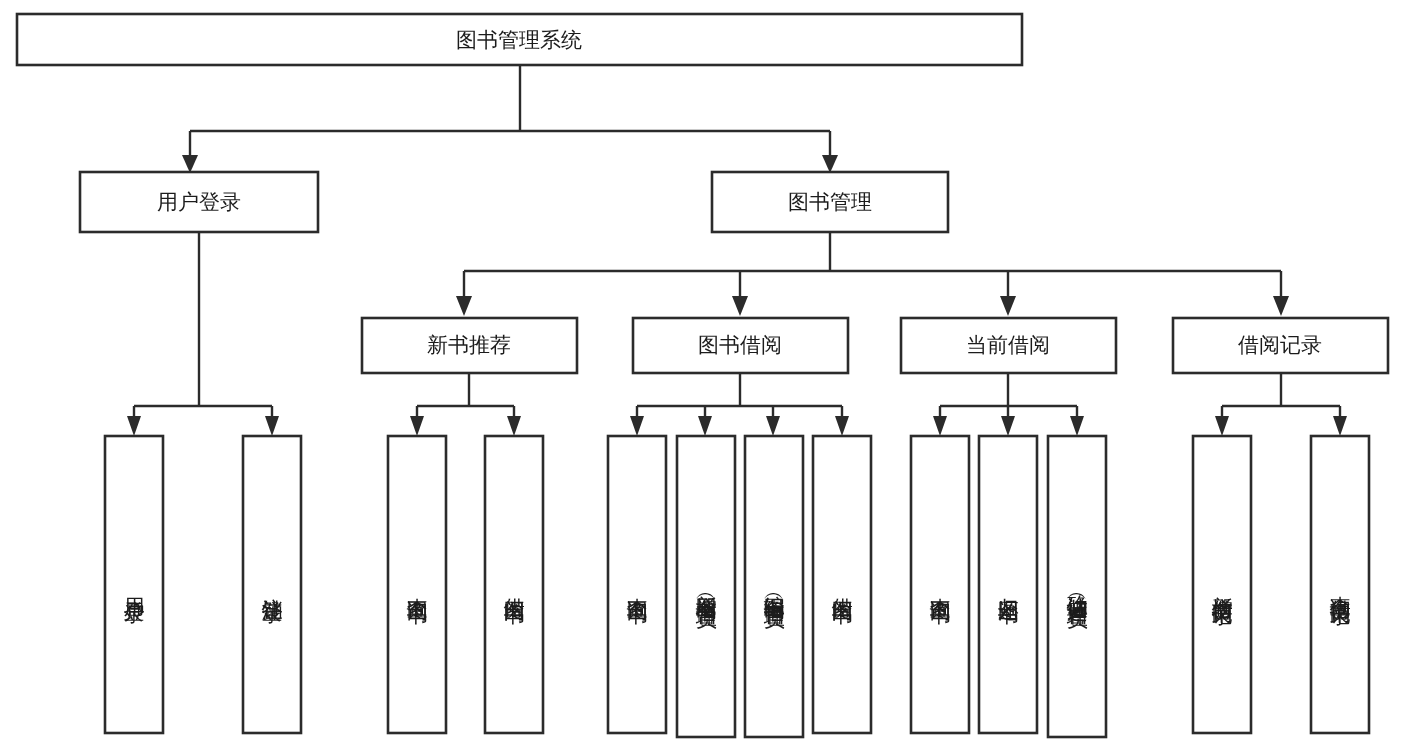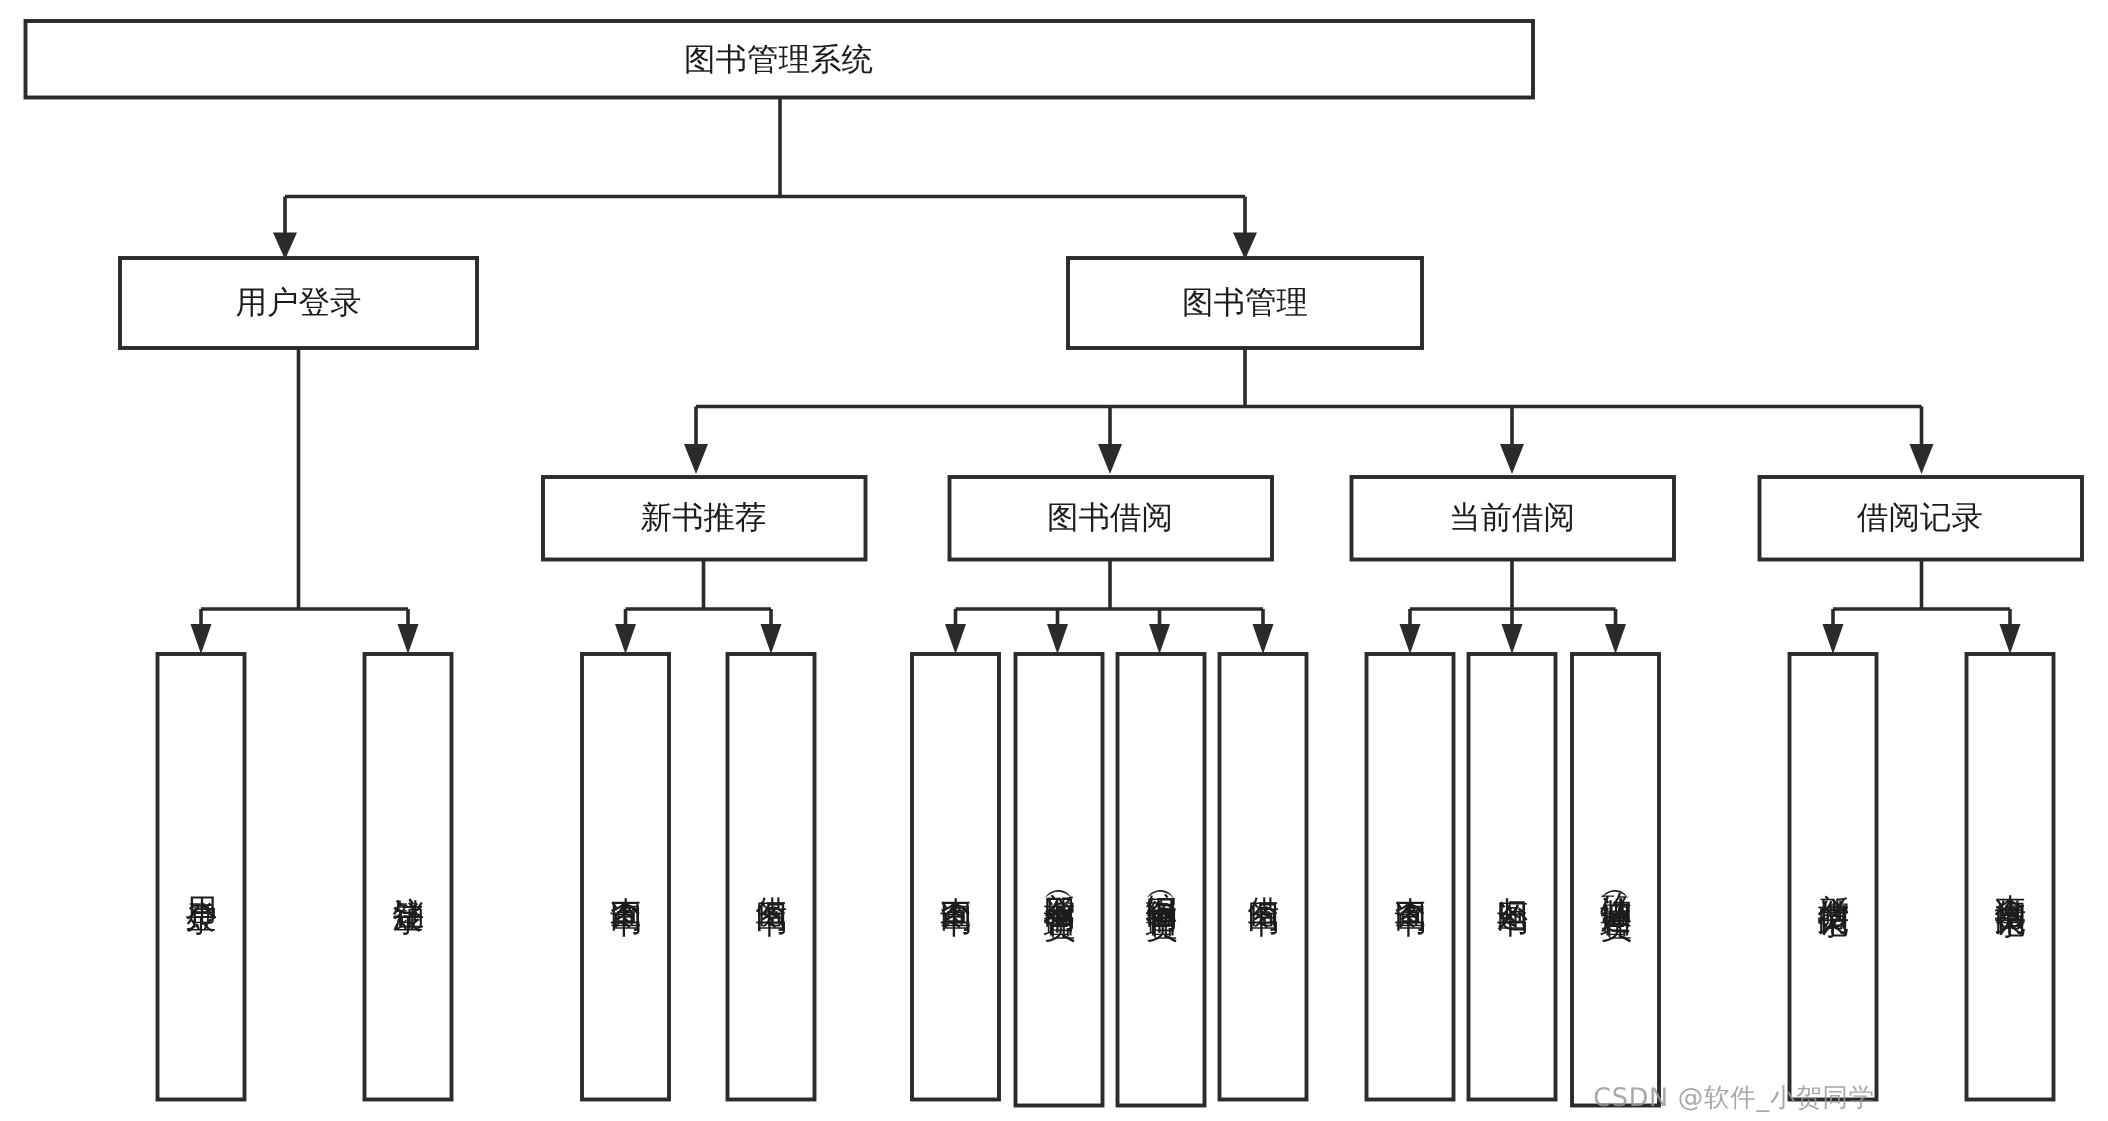--- a/index.html
+++ b/index.html
@@ -235,14 +235,13 @@
     <span class="node-label-v">确认归还（管理员）</span>
   </div>
 
   <div class="node-label-v-wrap" style="left:1193px; top:436px; width:58px; height:297px;">
     <span class="node-label-v">新增借阅记录</span>
   </div>
   <div class="node-label-v-wrap" style="left:1311px; top:436px; width:58px; height:297px;">
     <span class="node-label-v">查询借阅记录</span>
   </div>
 
-  <div class="watermark">CSDN @软件_小贺同学</div>
 </div>
 
 </body></html>

